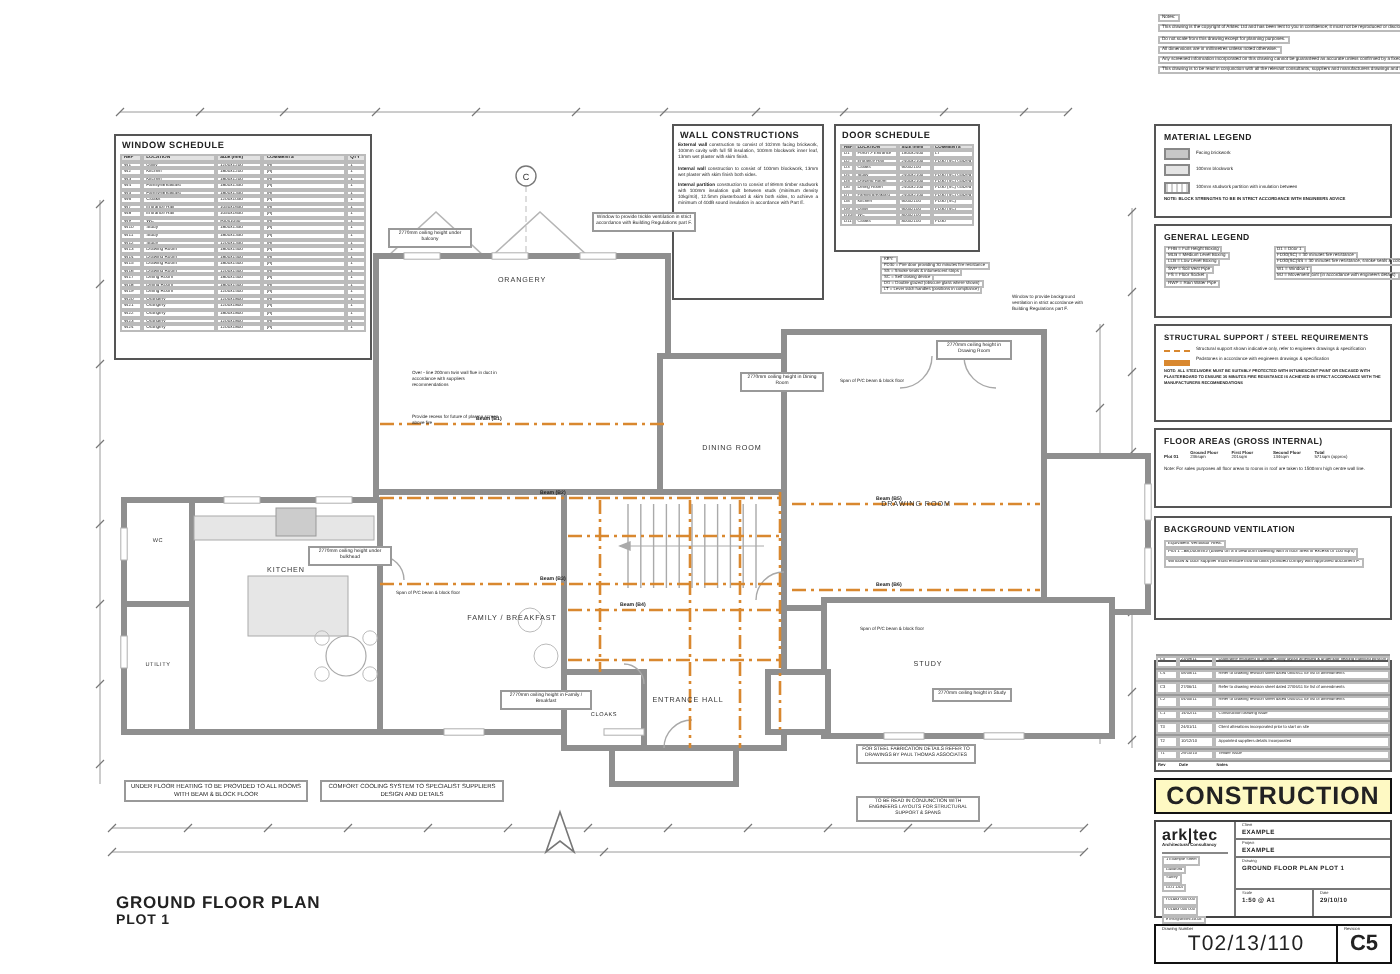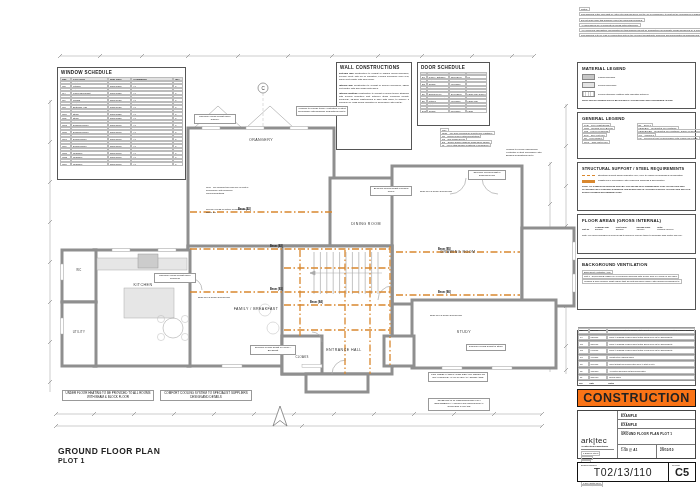--- a/index.html
+++ b/index.html
@@ -49,24 +49,24 @@
   .fa-row span{width:19%;}
   .fa-row span:first-child{width:12%;font-weight:bold;}
   .fa-head span{font-weight:bold;}
   .rev-table{position:absolute;left:577px;top:330px;width:119px;border:0.7px solid #555;background:#fff;box-sizing:border-box;display:flex;flex-direction:column;justify-content:flex-end;}
   .rev-table .t-row,.rev-head{display:flex;border-top:0.3px solid #999;}
   .rev-table .t-row span,.rev-head span{font-size:2.05px;line-height:2.5px;padding:.6px 1px;box-sizing:border-box;}
   .rev-table .t-row span:nth-child(1),.rev-head span:nth-child(1){width:9%;}
   .rev-table .t-row span:nth-child(2),.rev-head span:nth-child(2){width:16%;}
   .rev-table .t-row span:nth-child(3),.rev-head span:nth-child(3){width:75%;}
   .rev-head span{font-weight:bold;}
-  .construction{position:absolute;left:577px;top:389px;width:119px;height:18px;border:1.4px solid #111;box-sizing:border-box;display:flex;align-items:center;justify-content:center;font-weight:bold;font-size:12.5px;letter-spacing:.5px;background:#f97316;}
+  .construction{position:absolute;left:577px;top:389px;width:119px;height:18px;border:1.4px solid #111;box-sizing:border-box;display:flex;align-items:center;justify-content:center;font-weight:bold;font-size:12.5px;letter-spacing:.5px;background:#fef9c3;}
   .tblock{position:absolute;left:577px;top:410px;width:119px;height:49px;border:0.8px solid #444;box-sizing:border-box;display:flex;background:#fff;}
   .tb-left{width:40px;border-right:0.5px solid #777;padding:2px 3px;box-sizing:border-box;}
-  .brand{font-weight:normal;font-size:8px;letter-spacing:.3px;margin-top:23px;}
+  .brand{font-weight:bold;font-size:8px;letter-spacing:.3px;}
   .tagline{font-size:2.2px;border-bottom:0.4px solid #888;padding-bottom:1.5px;margin-bottom:1.5px;font-weight:bold;}
   .addr,.contact{font-size:2px;line-height:2.6px;}
   .contact{margin-top:2px;}
   .tb-right{flex:1;display:flex;flex-direction:column;}
   .tb-row{border-bottom:0.4px solid #777;padding:1px 3px;flex:none;}
   .tb-row:last-child{border-bottom:none;}
   .tb-lab{font-size:2px;color:#333;}
   .tb-val{font-size:3.1px;font-weight:bold;letter-spacing:.2px;}
   .tb-split{display:flex;flex:1;}
   .tb-split>div{flex:1;padding:1px 3px;}

